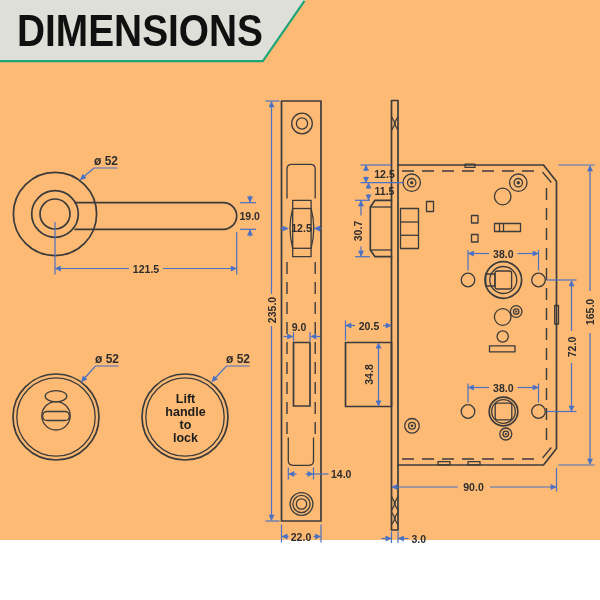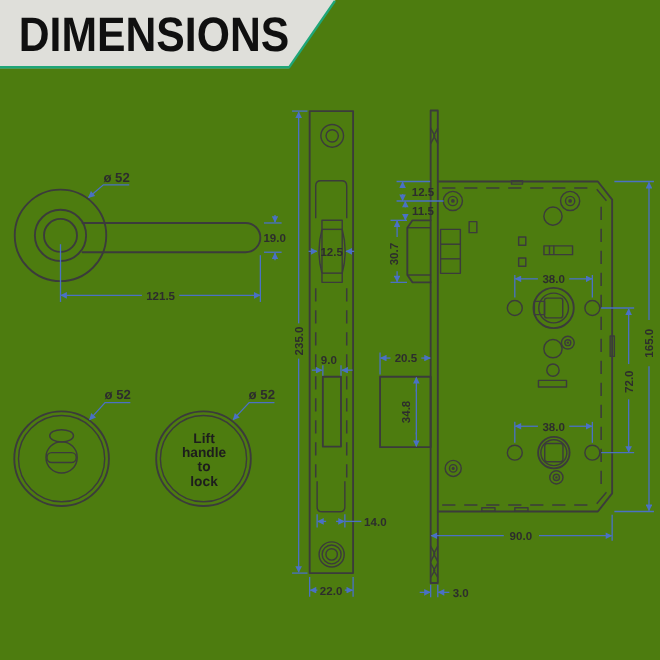--- a/index.html
+++ b/index.html
@@ -1,16 +1,16 @@
 <!DOCTYPE html>
 <html><head>
 <meta charset="utf-8">
 <style>
   html,body{margin:0;padding:0;background:#fff;width:600px;height:600px;overflow:hidden}
-  .stage{width:600px;height:600px;position:relative;background:#4d7c0f}
+  .stage{width:600px;height:540px;position:relative;background:#fdba74}
   svg{display:block}
   svg text{font-family:"Liberation Sans","DejaVu Sans",sans-serif}
   .ln{stroke:var(--line,#3b3b3b);stroke-width:1.7;fill:none;stroke-linejoin:round;stroke-linecap:round}
   .lnt{stroke:var(--line,#3b3b3b);stroke-width:1.3;fill:none;stroke-linejoin:round}
   .dsh{stroke:var(--line,#3b3b3b);stroke-width:1.4;fill:none;stroke-dasharray:12 8}
   .bl{stroke:var(--dim_line,#4a71c4);stroke-width:1.2;fill:none}
   .arrhead{fill:var(--dim_line,#4a71c4)}
   .dim{font-weight:bold;font-size:10.5px;fill:var(--dim_text,#2d2d2d)}
   .dia{font-weight:bold;font-size:12px;fill:var(--dim_text,#2d2d2d)}
   .lab{font-weight:bold;font-size:12.5px;fill:#1d1d1d}

